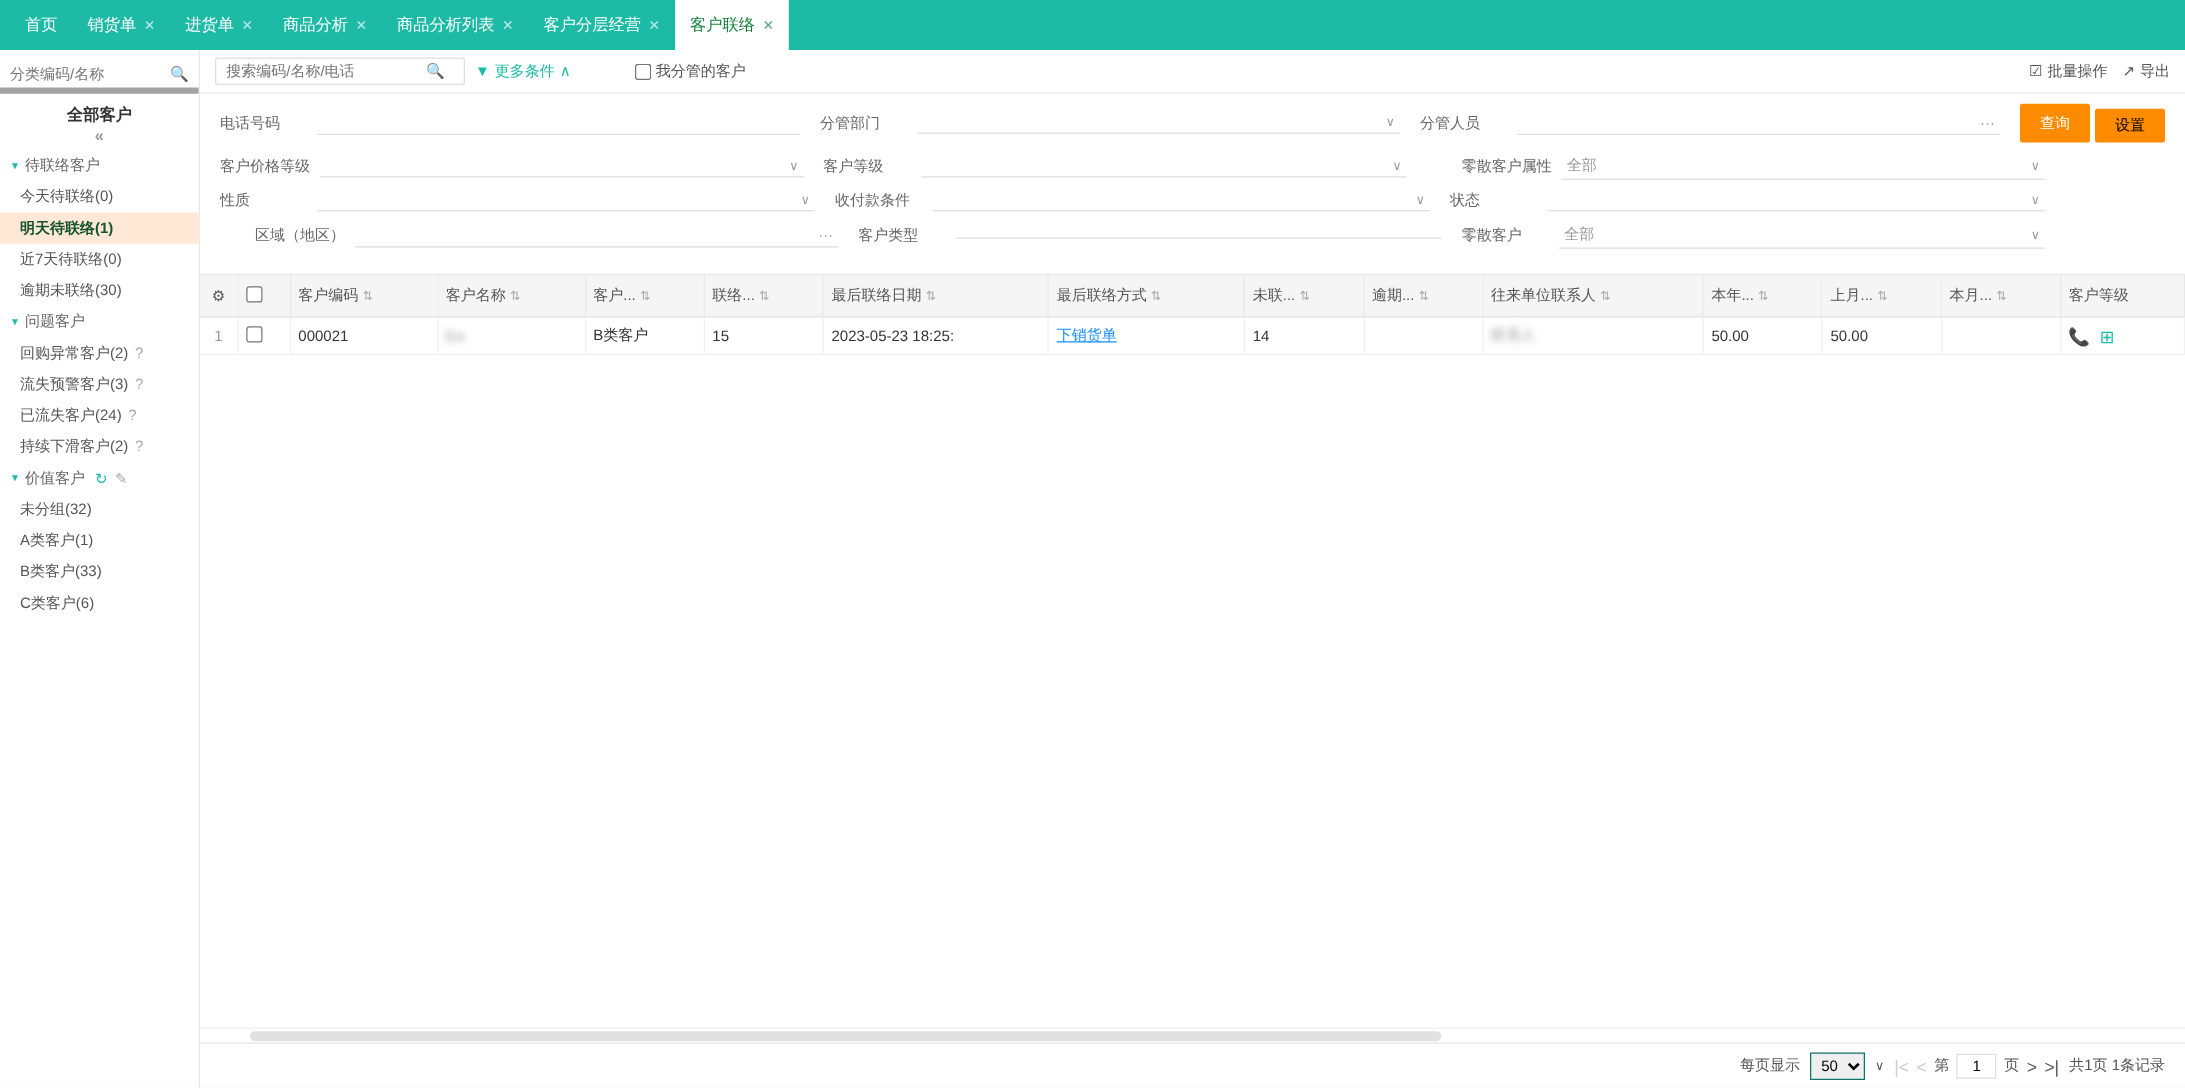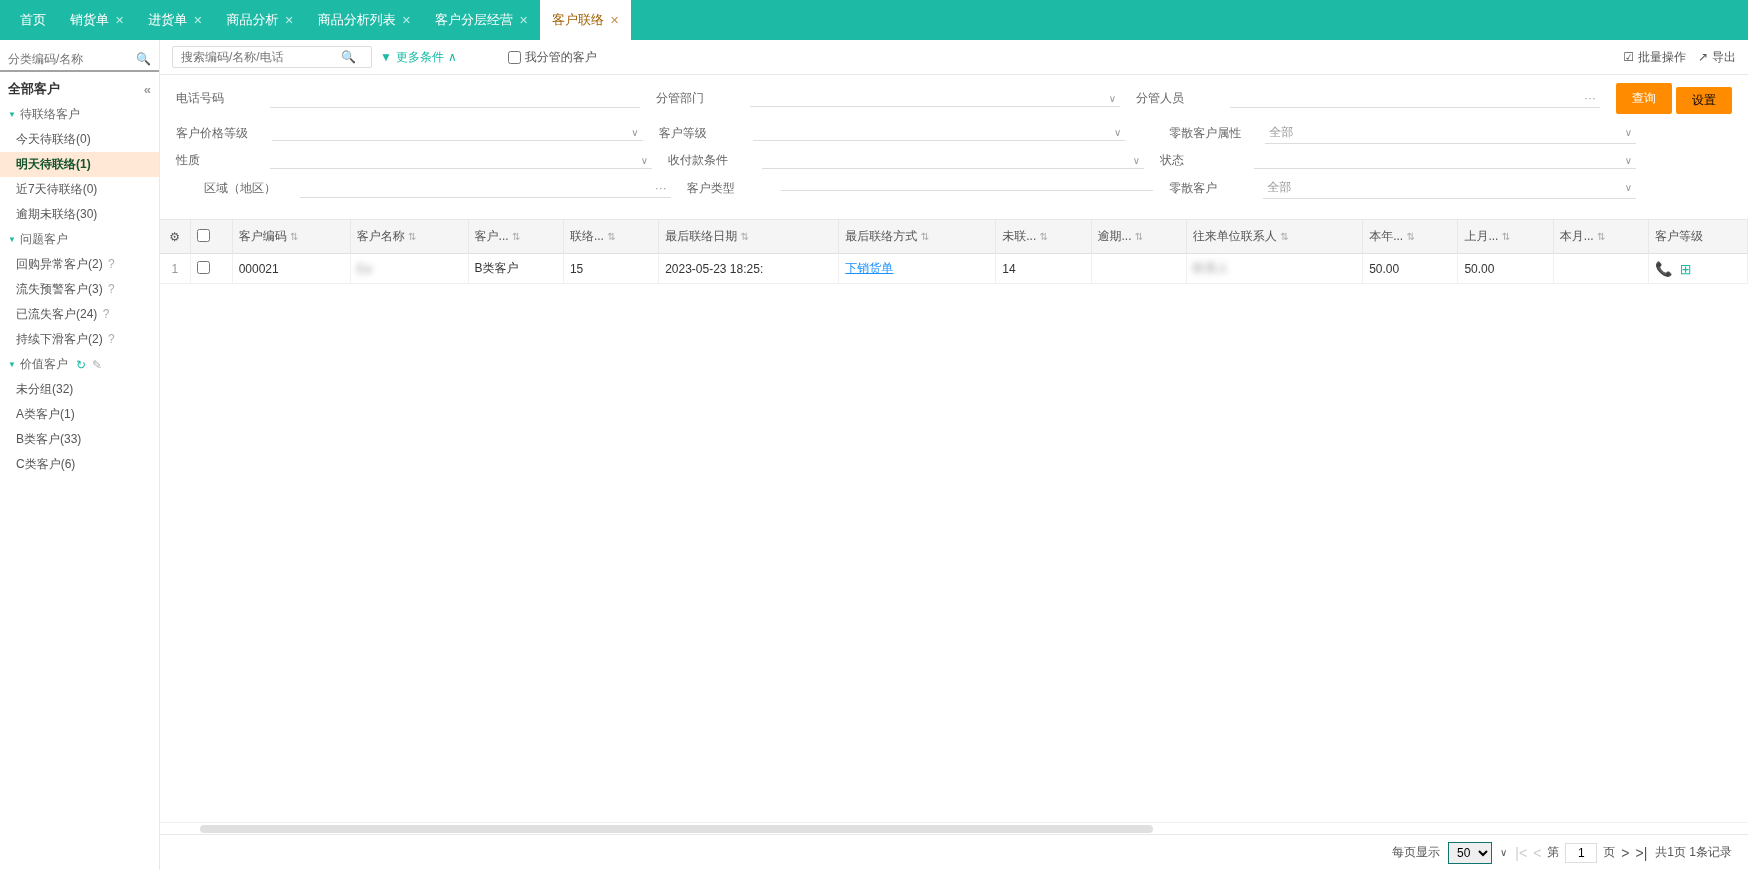--- a/index.html
+++ b/index.html
@@ -18,57 +18,58 @@
       color: #fff;
       padding: 0 12px;
       height: 40px;
       display: flex;
       align-items: center;
       cursor: pointer;
       font-size: 13px;
       white-space: nowrap;
       gap: 4px;
     }
-    .nav-item.active { background: #fff; color: #a16207; }
+    .nav-item.active { background: #fff; color: #15803d; }
     .nav-item .close-x { font-size: 11px; opacity: 0.7; margin-left: 2px; }
 
     
     .main-layout { display: flex; height: calc(870px - 40px); }
 
     
     .sidebar {
       width: 160px;
       background: #fff;
       border-right: 1px solid #e8e8e8;
       flex-shrink: 0;
       overflow-y: auto;
       padding: 8px 0;
     }
     .sidebar-search {
       display: flex;
       align-items: flex-end;
       padding: 4px 8px;
-      border-bottom: 2px solid #a3a3a3;
+      border-bottom: 5px solid #a3a3a3;
       margin-bottom: 4px;
     }
     .sidebar-search input {
       flex: 1;
       border: none;
       outline: none;
       font-size: 12px;
       color: #999;
     }
     .sidebar-header {
       display: flex;
       align-items: center;
       justify-content: space-between;
       padding: 4px 8px;
       font-weight: bold;
       color: #333;
       font-size: 13px;
+      flex-direction: column;
     }
     .collapse-icon { cursor: pointer; color: #999; }
     .sidebar-group-title {
       padding: 4px 8px;
       color: #666;
       font-size: 12px;
       display: flex;
       align-items: center;
       gap: 4px;
     }
@@ -162,21 +163,21 @@
     .filter-row {
       display: flex;
       align-items: center;
       gap: 16px;
       margin-bottom: 8px;
     }
     .filter-row:last-child { margin-bottom: 12px; padding-left: 28px; }
     .filter-field {
       display: flex;
       align-items: center;
-      gap: 24px;
+      gap: 8px;
       flex: 1;
     }
     .filter-label {
       color: #666;
       font-size: 12px;
       white-space: nowrap;
       min-width: 70px;
     }
     .filter-input {
       flex: 1;

